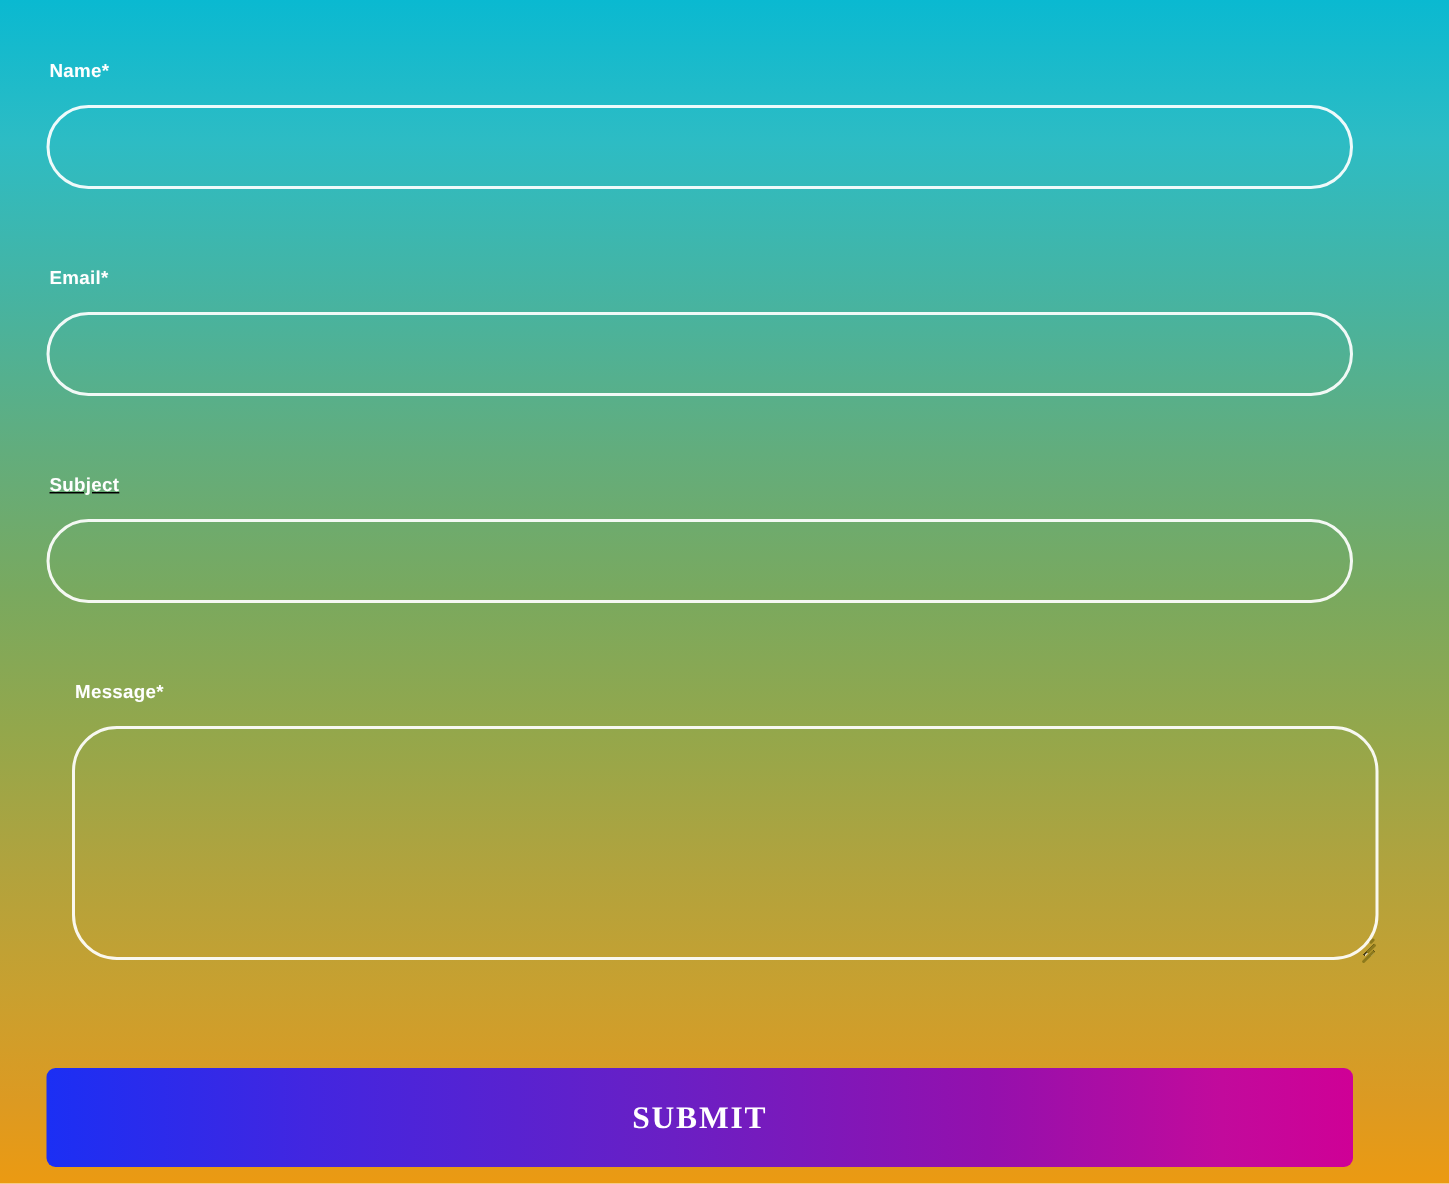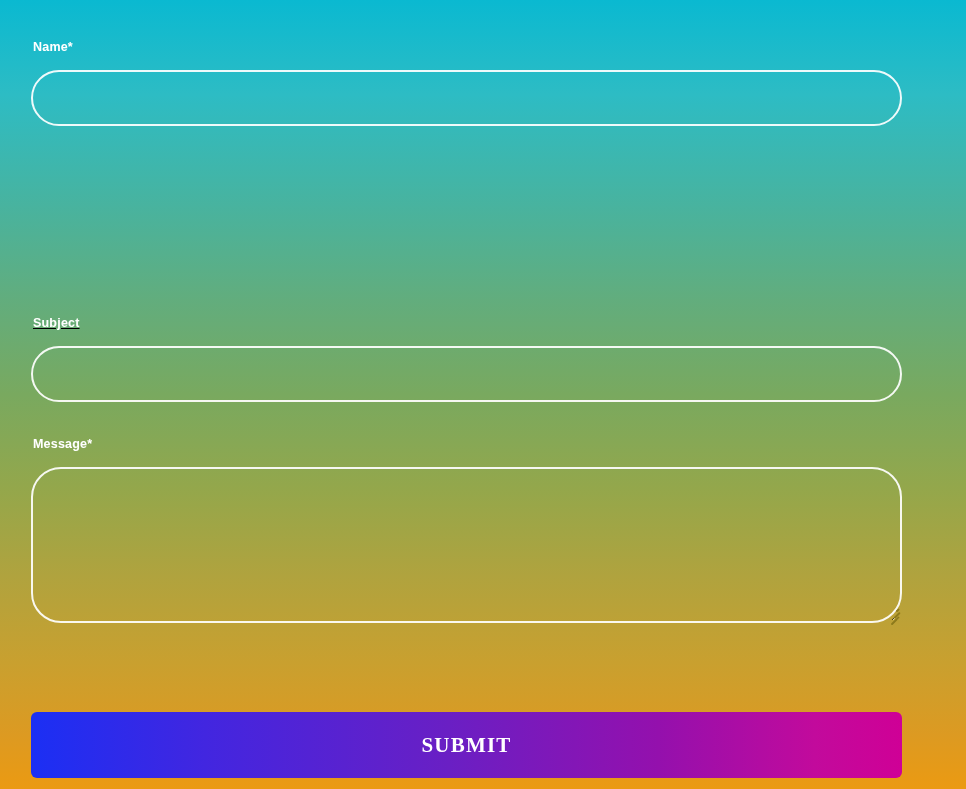--- a/index.html
+++ b/index.html
@@ -125,27 +125,31 @@
 </head>
 <body>
 
 <div class="form-page">
 
   <div class="field-group" style="top: 40px;">
     <label class="field-label">Name*</label>
     <input class="text-input" type="text" placeholder="" style="">
   </div>
 
+  <div class="field-group" style="top: 178px;">
+    <label class="field-label">Email*</label>
+    <input class="text-input" type="text" placeholder="" style="">
+  </div>
 
   <div class="field-group" style="top: 316px; text-decoration: underline;">
     <label class="field-label">Subject</label>
     <input class="text-input" type="text" placeholder="" style="">
   </div>
 
-  <div class="field-group" style="top: 437px;">
+  <div class="field-group" style="top: 454px; margin-left: 17px;">
     <label class="field-label">Message*</label>
     <div style="position:relative;">
       <textarea class="message-area" placeholder="" style=""></textarea>
       <span class="resize-grip">
         <span class="l1"></span>
           <span class="l2"></span>
           <span class="l3"></span>
       </span>
     </div>
   </div>

